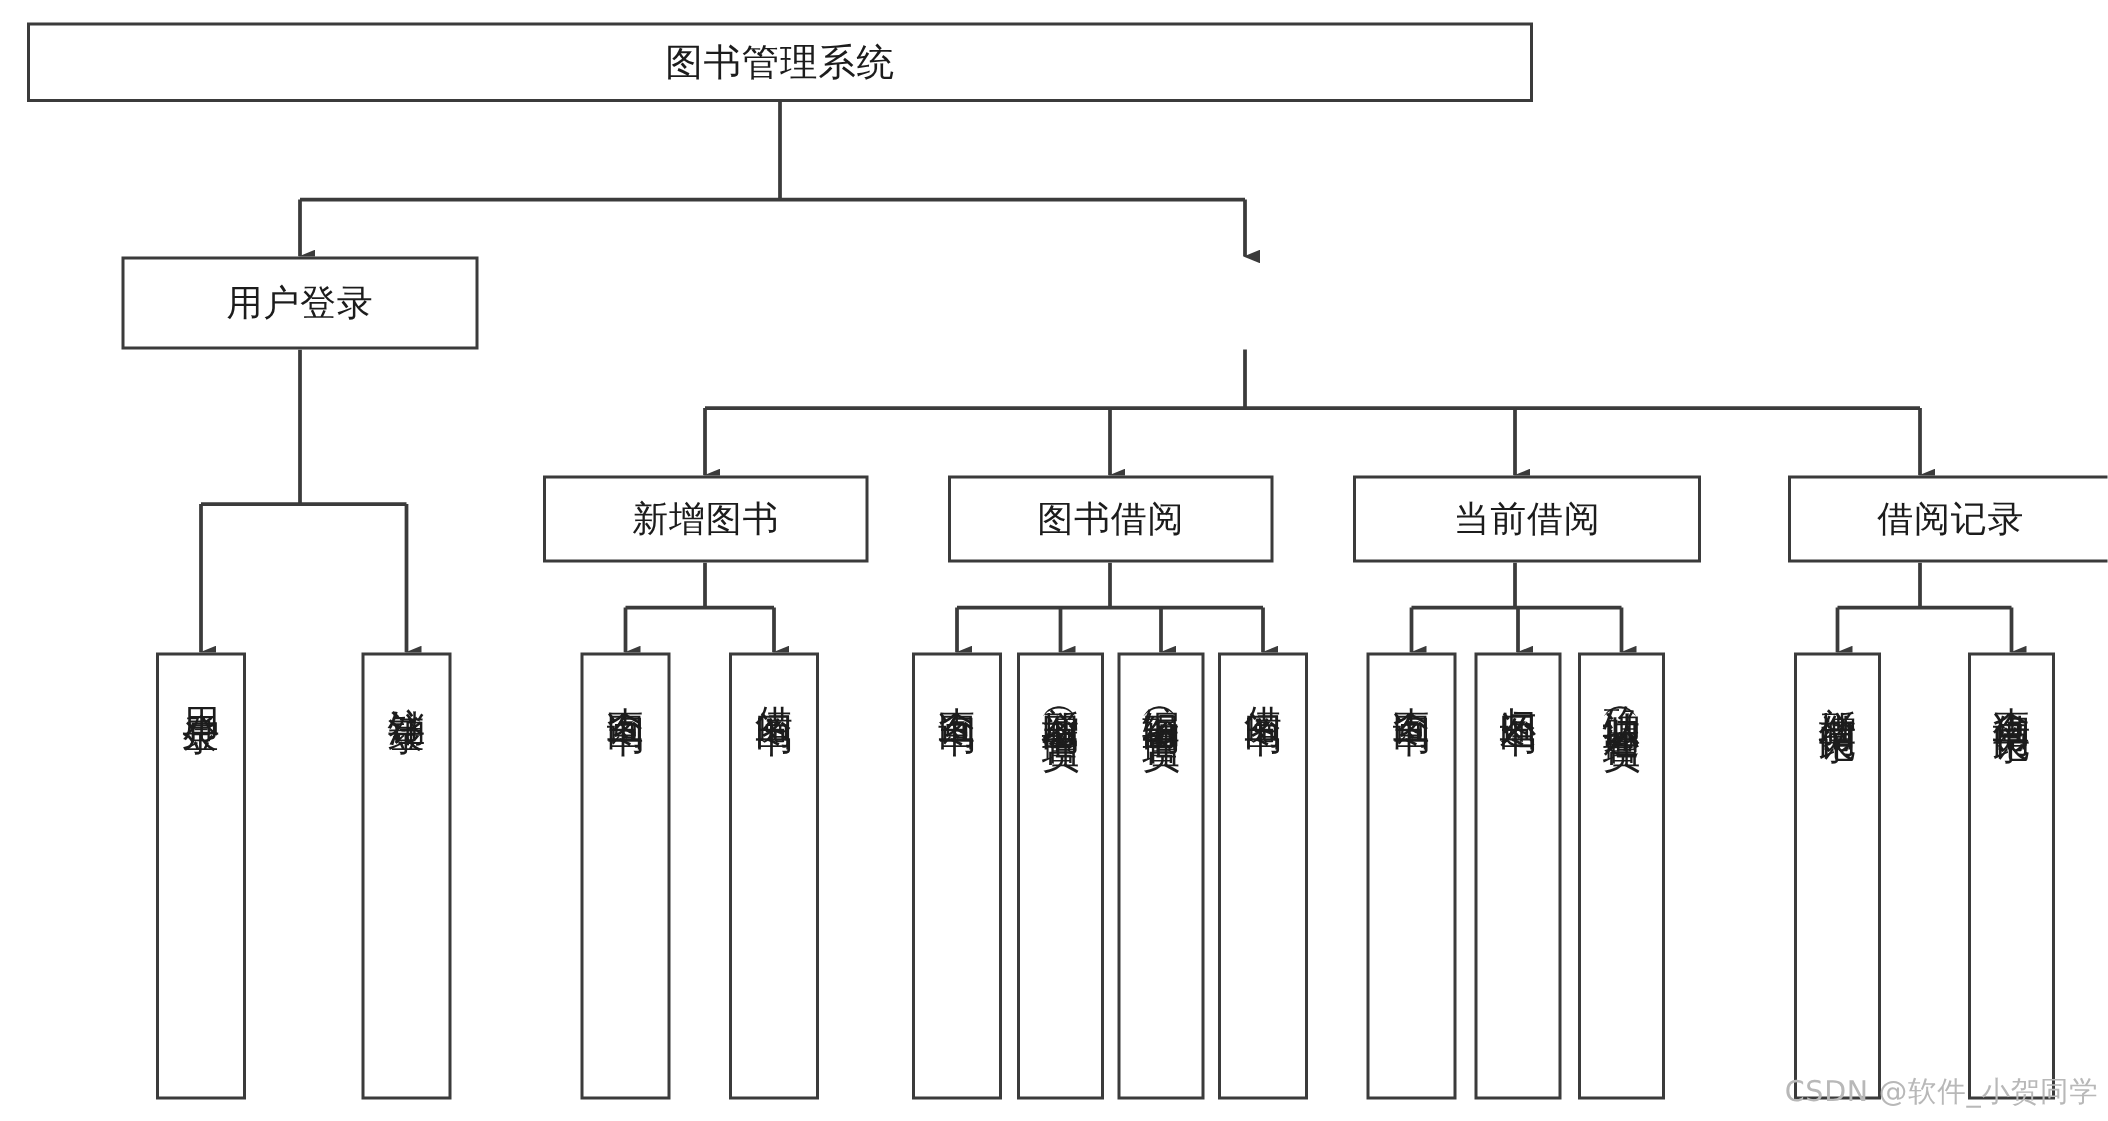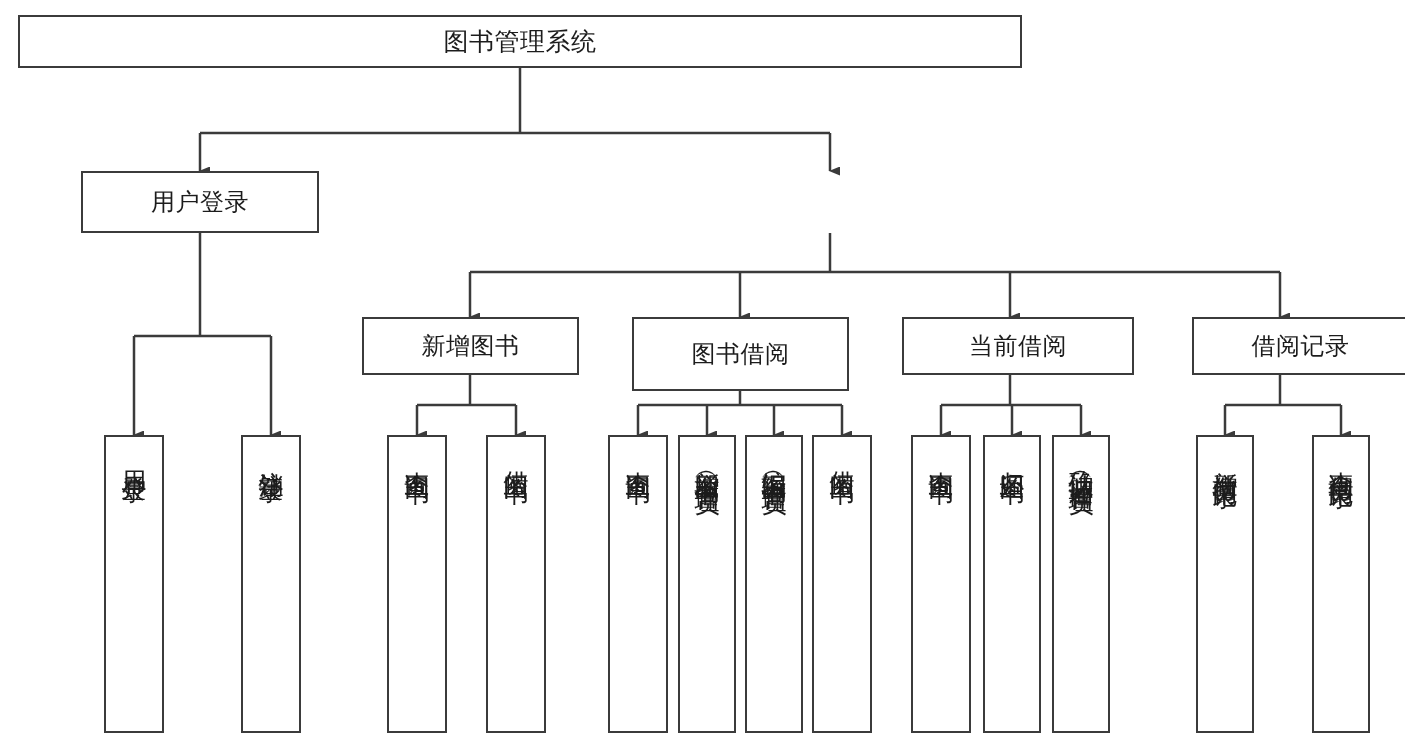--- a/index.html
+++ b/index.html
@@ -130,21 +130,21 @@
     <span class="label">图书管理系统</span>
   </div>
 
   <div class="node horiz" style="left: 81px; top: 171px; width: 238px; height: 62px;">
     <span class="label">用户登录</span>
   </div>
 
   <div class="node horiz" style="left: 362px; top: 317px; width: 217px; height: 58px;">
     <span class="label">新增图书</span>
   </div>
-  <div class="node horiz" style="left: 632px; top: 317px; width: 217px; height: 74px;">
+  <div class="node horiz" style="left: 632px; top: 317px; width: 217px; height: 58px;">
     <span class="label">图书借阅</span>
   </div>
   <div class="node horiz" style="left: 902px; top: 317px; width: 232px; height: 58px;">
     <span class="label">当前借阅</span>
   </div>
   <div class="node horiz" style="left: 1172px; top: 317px; width: 217px; height: 58px; margin-left: 20px;">
     <span class="label">借阅记录</span>
   </div>
 
   <div class="node vert" style="left: 104px; top: 435px; width: 60px; height: 298px;">
@@ -180,13 +180,14 @@
   <div class="node vert" style="left: 1052px; top: 435px; width: 58px; height: 298px;">
     <span class="label">确认归还（管理员）</span>
   </div>
   <div class="node vert" style="left: 1196px; top: 435px; width: 58px; height: 298px;">
     <span class="label">新增借阅记录</span>
   </div>
   <div class="node vert" style="left: 1312px; top: 435px; width: 58px; height: 298px;">
     <span class="label">查询借阅记录</span>
   </div>
 
+  <div id="watermark">CSDN @软件_小贺同学</div>
 </div>
 
 </body></html>

